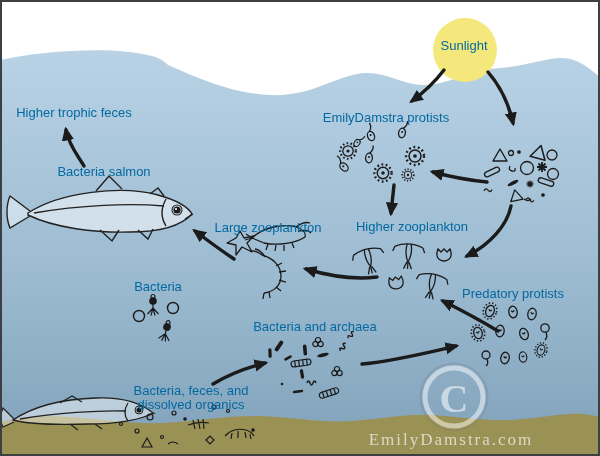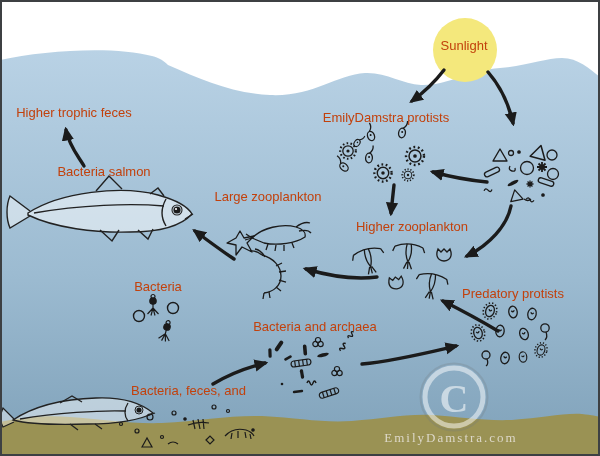--- a/index.html
+++ b/index.html
@@ -5,28 +5,28 @@
   html,body{margin:0;padding:0;background:#888;}
   #stage{
     position:relative;width:600px;height:456px;overflow:hidden;
     background:#ffffff;
     font-family:"Liberation Sans","DejaVu Sans",sans-serif;
   }
   #frame{position:absolute;inset:0;border:2px solid #3d4043;pointer-events:none;z-index:50;}
   svg.scene{position:absolute;left:0;top:0;z-index:1;}
   .lbl{
     position:absolute;z-index:20;
-    color:#c2410c;font-size:13px;line-height:14px;white-space:nowrap;
-    transform:translateX(-50%);text-align:left;
+    color:#0369a1;font-size:13px;line-height:14px;white-space:nowrap;
+    transform:translateX(-50%);text-align:center;
   }
   .lbl.two{white-space:normal;width:120px;}
   #sig{
     position:absolute;z-index:21;color:#ddd8c9;
     font-family:"Liberation Serif","DejaVu Serif",serif;
-    font-size:13px;letter-spacing:2px;transform:translateX(-50%);
+    font-size:17px;letter-spacing:2px;transform:translateX(-50%);
   }
 </style>
 </head>
 <body>
 
 <div id="stage">
 
   <svg class="scene" width="600" height="456" viewBox="0 0 600 456">
     <defs>
       <linearGradient id="waterG" x1="0" y1="0" x2="0" y2="1">
@@ -254,24 +254,25 @@
       <circle cx="454" cy="397" r="33.5" fill="none" stroke="rgba(110,120,125,0.25)" stroke-width="2"></circle>
       <circle cx="454" cy="397" r="29" fill="none" stroke="rgba(255,255,255,0.5)" stroke-width="5"></circle>
       <text x="454" y="398" text-anchor="middle" dominant-baseline="central" font-family="Liberation Serif, DejaVu Serif, serif" font-size="40" font-weight="bold" fill="rgba(255,255,255,0.55)">C</text>
     </g>
   </svg>
 
   <div class="lbl" style="left:74px;top:106px">Higher trophic feces</div>
   <div class="lbl" style="left:104px;top:165px">Bacteria salmon</div>
   <div class="lbl" style="left:464px;top:39px">Sunlight</div>
   <div class="lbl" style="left:386px;top:111px">EmilyDamstra protists</div>
-  <div class="lbl" style="left:268px;top:190px">Large zooplankton</div>
+  <div class="lbl" style="left:268px;top:221px">Large zooplankton</div>
   <div class="lbl" style="left:412px;top:220px">Higher zooplankton</div>
   <div class="lbl" style="left:158px;top:280px">Bacteria</div>
   <div class="lbl" style="left:315px;top:320px">Bacteria and archaea</div>
   <div class="lbl" style="left:513px;top:287px">Predatory protists</div>
   <div class="lbl two" style="left:191px;top:384px">
     <span>Bacteria, feces, and</span><br>
+    <span>dissolved organics</span>
   </div>
   <div id="sig" style="left:451px;top:430px">EmilyDamstra.com</div>
 
   <div id="frame"></div>
 </div>
 
 </body></html>

